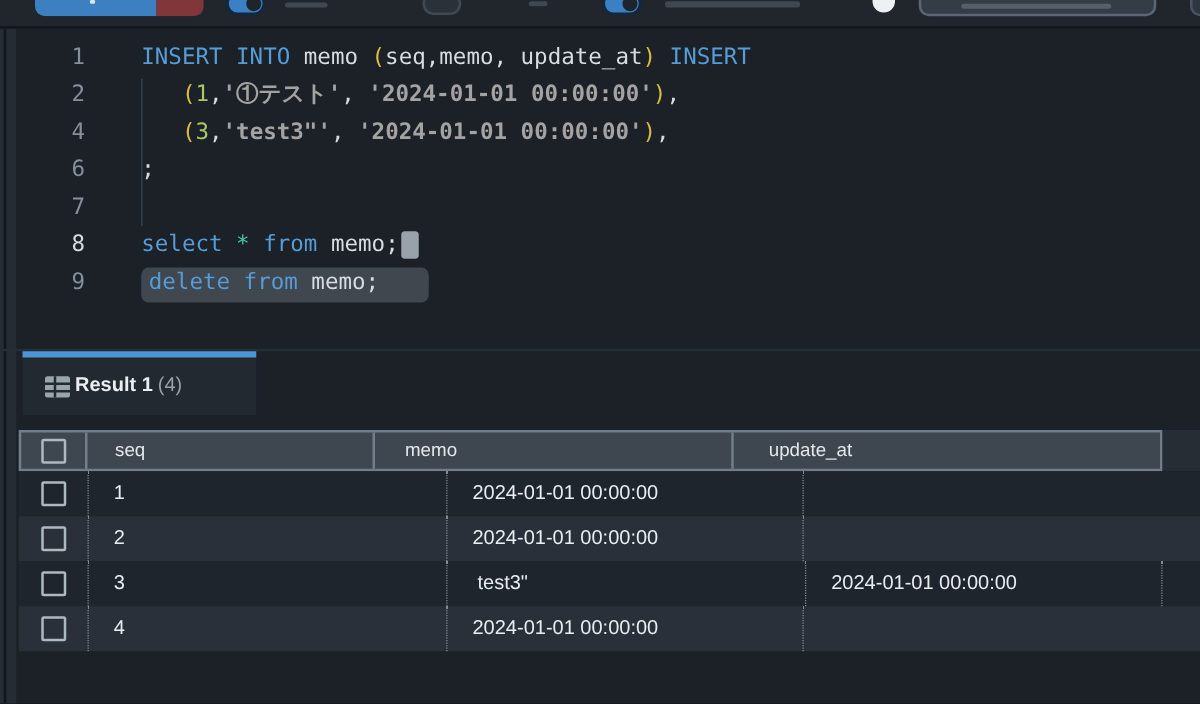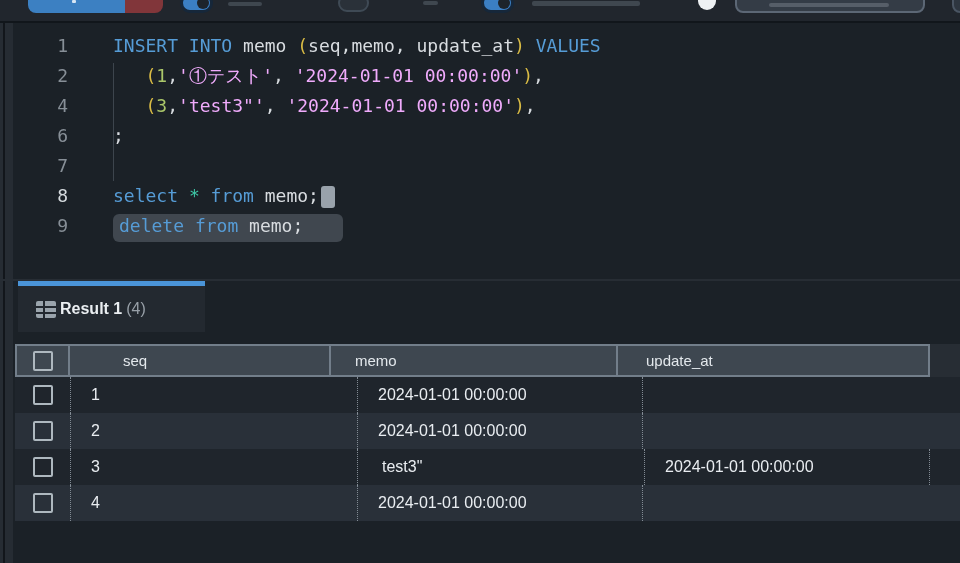--- a/index.html
+++ b/index.html
@@ -37,21 +37,21 @@
             overflow:hidden; font-family:"DejaVu Sans Mono", monospace; font-size:18px; line-height:30px;
             padding-top:8px; }
   .code-line { height:30px; white-space:pre; }
   .gutter { display:inline-block; width:55px; text-align:right; color:#878f97; }
   .gutter.active { color:#d6dbdf; }
   .line-text { margin-left:45px; }
   .tok-kw { color:#569cd6; }
   .tok-id { color:#d8dce0; }
   .tok-br { color:#d9bb45; }
   .tok-num { color:#abc76a; }
-  .tok-str { color:#f0abfc; }
+  .tok-str { color:#a3a3a3;font-weight:bold; }
   .tok-op { color:#3ec9a8; }
   .cursor { display:inline-block; width:14px; height:22px; background:#99a2ab; border-radius:3px;
             vertical-align:middle; margin-left:2px; }
   .sel { background:#40474f; border-radius:6px; padding:1px 40px 6px 6px; }
   #indent-guide { position:absolute; left:100px; top:40px; width:1px; height:118px; background:#3d454d; }
   
   #panel-divider { position:absolute; left:0; top:279px; width:960px; height:2px; background:#272d34; }
   #result-tab { position:absolute; left:18px; top:281px; width:187px; height:51px; background:#232930; }
   #result-tab .tab-accent { height:5px; width:100%; background:#4a94d8; }
   #result-tab .tab-body { display:flex; align-items:center; height:46px; padding-left:18px; gap:4px; }
@@ -62,21 +62,21 @@
   .table-icon .v1 { left:7px; top:0; width:2px; height:100%; }
   #result-tab .tab-label { color:#eaeef1; font-weight:bold; font-size:16px; }
   #result-tab .tab-count { color:#98a0a8; font-size:16px; }
   
   #table-header { position:absolute; left:15px; top:344px; width:915px; height:33px; display:flex;
                   background:#3e4750; border:2px solid #727e8a; color:#e3e8ec; font-size:15px; }
   #table-header .th { display:flex; align-items:center; border-right:2px solid #727e8a; }
   #table-header .th:last-child { border-right:none; }
   #header-spacer { position:absolute; left:930px; top:344px; width:30px; height:33px; background:#272d34; }
   .col-cb { width:53px; justify-content:center; }
-  .col-seq { width:230px; padding-left:22px;margin-left:31px; }
+  .col-seq { width:230px; padding-left:22px; }
   .col-memo { width:287px; padding-left:24px; }
   .col-upd { flex:1; padding-left:28px; }
   #table-body { position:absolute; left:15px; top:377px; width:945px; }
   .tr { display:flex; height:36px; font-size:16px; color:#e9edf1; align-items:stretch; }
   .tr.odd { background:#1f252c; }
   .tr.even { background:#293039; }
   .td { display:flex; align-items:center; }
   .td-cb { width:55px; justify-content:center; }
   .td-seq { width:287px; padding-left:20px; border-left:1px dotted #828b94; }
   .td-memo { width:287px; padding-left:24px; border-left:1px dotted #828b94; }
@@ -109,21 +109,21 @@
     <div id="info-dot" class="clip"></div>
     <div id="outline-btn" class="clip">
       <span class="label-remnant"></span>
     </div>
     <div id="edge-btn" class="clip"></div>
   </div>
 
   <div id="editor">
     <div id="indent-guide"></div>
     <div>
-        <div class="code-line"><span class="gutter">1</span><span class="line-text"><span class="tok-kw">INSERT INTO</span><span class="tok-id"> memo </span><span class="tok-br">(</span><span class="tok-id">seq,memo, update_at</span><span class="tok-br">)</span><span class="tok-id"> </span><span class="tok-kw">VALUES</span></span></div>
+        <div class="code-line"><span class="gutter">1</span><span class="line-text"><span class="tok-kw">INSERT INTO</span><span class="tok-id"> memo </span><span class="tok-br">(</span><span class="tok-id">seq,memo, update_at</span><span class="tok-br">)</span><span class="tok-id"> </span><span class="tok-kw">INSERT</span></span></div>
         <div class="code-line"><span class="gutter">2</span><span class="line-text"><span class="tok-id">   </span><span class="tok-br">(</span><span class="tok-num">1</span><span class="tok-id">,</span><span class="tok-str">'①テスト'</span><span class="tok-id">, </span><span class="tok-str">'2024-01-01 00:00:00'</span><span class="tok-br">)</span><span class="tok-id">,</span></span></div>
         <div class="code-line"><span class="gutter">4</span><span class="line-text"><span class="tok-id">   </span><span class="tok-br">(</span><span class="tok-num">3</span><span class="tok-id">,</span><span class="tok-str">'test3"'</span><span class="tok-id">, </span><span class="tok-str">'2024-01-01 00:00:00'</span><span class="tok-br">)</span><span class="tok-id">,</span></span></div>
         <div class="code-line"><span class="gutter">6</span><span class="line-text"><span class="tok-id">;</span></span></div>
         <div class="code-line"><span class="gutter">7</span><span class="line-text"></span></div>
         <div class="code-line"><span class="gutter active">8</span><span class="line-text"><span class="tok-kw">select</span><span class="tok-id"> </span><span class="tok-op">*</span><span class="tok-id"> </span><span class="tok-kw">from</span><span class="tok-id"> </span><span class="tok-id">memo;</span><span class="cursor"></span></span></div>
         <div class="code-line"><span class="gutter">9</span><span class="line-text"><span class="sel"><span class="tok-kw">delete</span><span class="tok-id"> </span><span class="tok-kw">from</span><span class="tok-id"> </span><span class="tok-id">memo;</span></span></span></div>
       </div>
   </div>
 
   <div id="left-rail">

